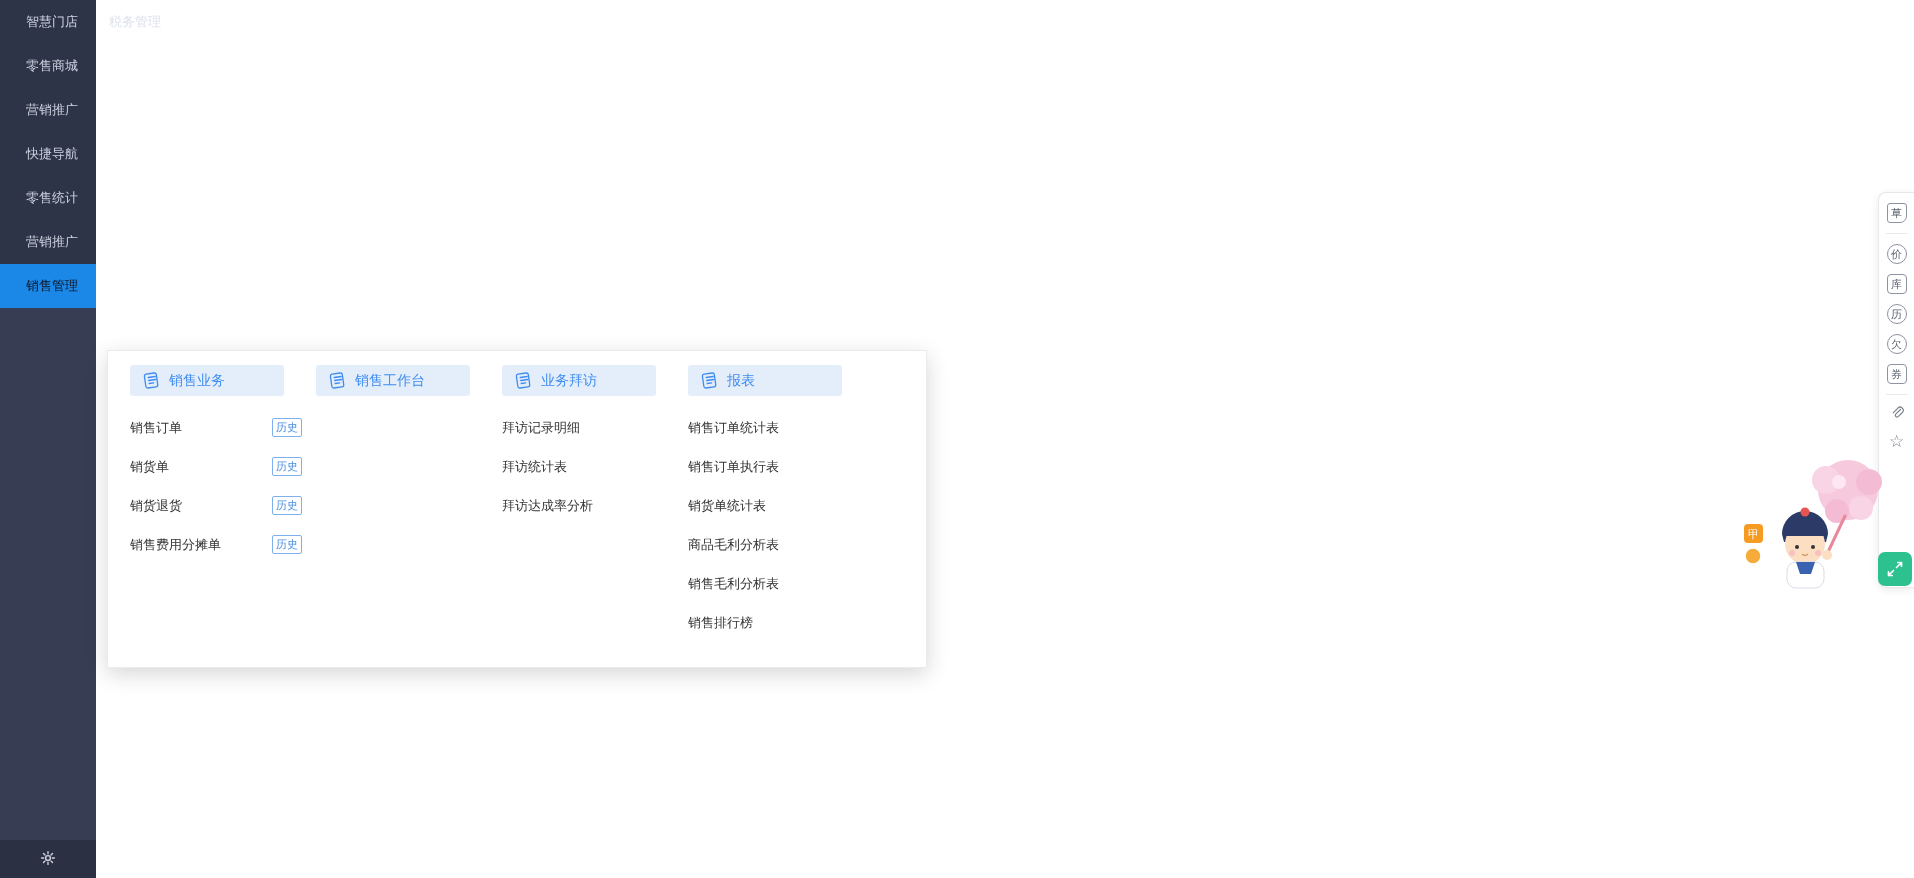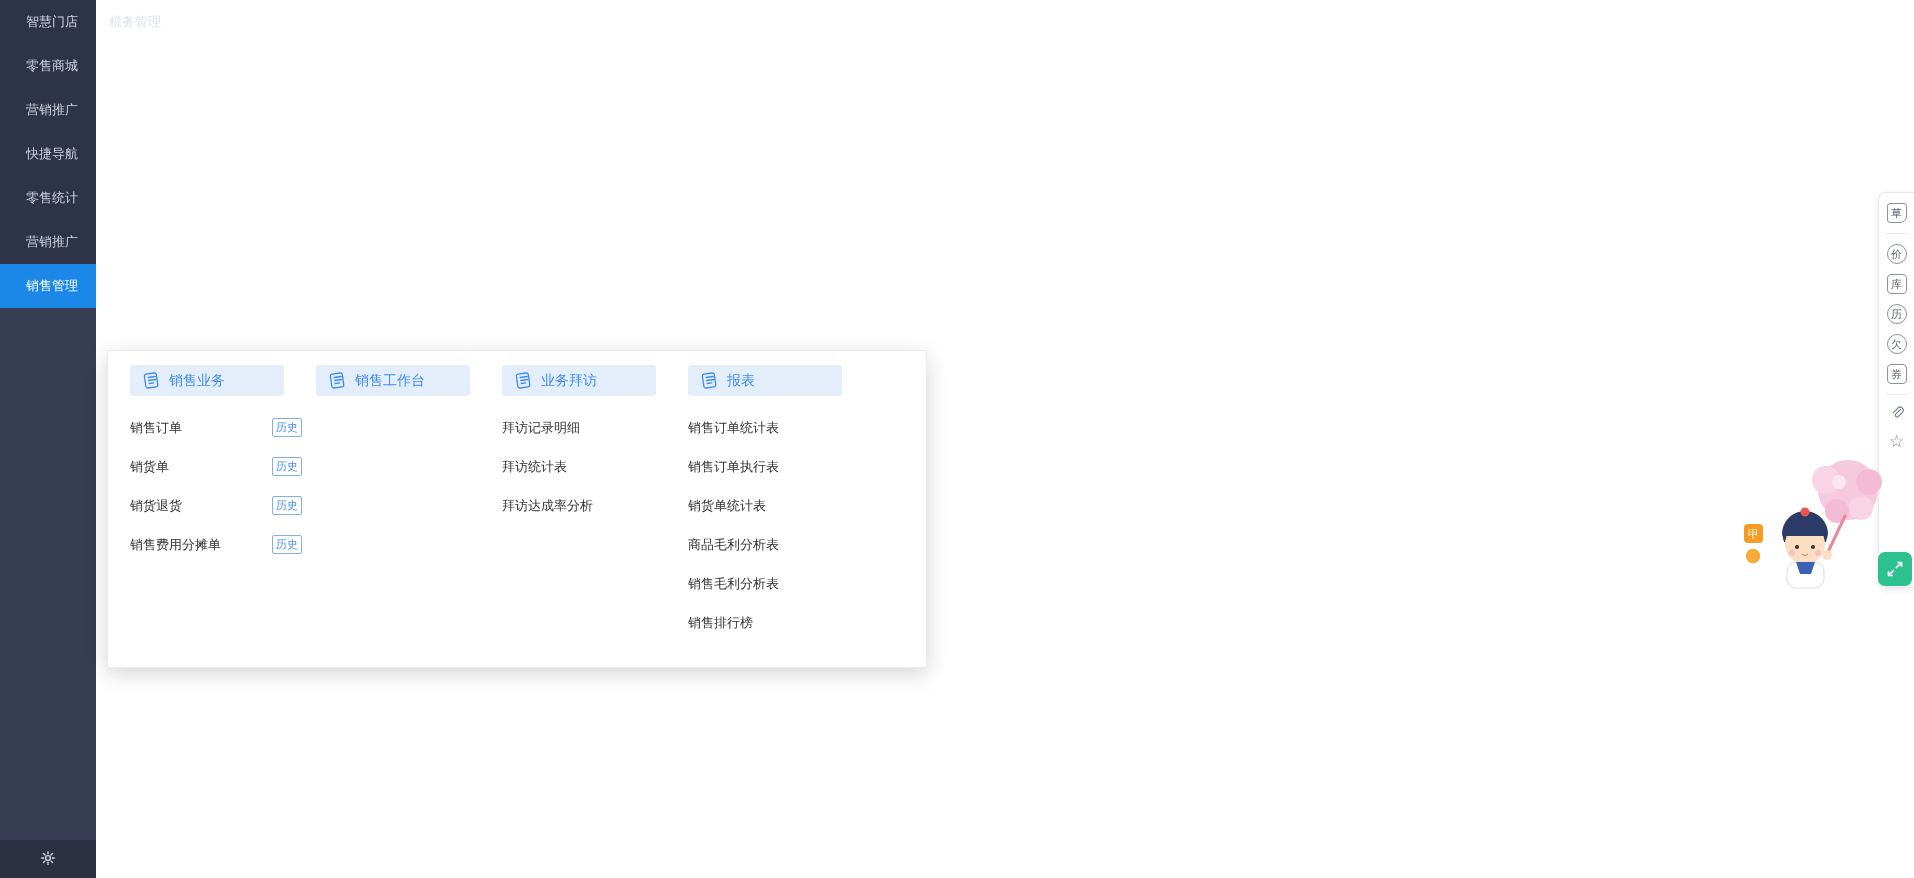--- a/index.html
+++ b/index.html
@@ -3,21 +3,21 @@
 <meta charset="utf-8">
 <style>
   html,body{margin:0;padding:0;background:#dfe1e5}
   .app{position:relative;width:1914px;height:878px;background:#fff;overflow:hidden;
        font-family:"Liberation Sans","DejaVu Sans",sans-serif;font-size:12px;color:#333}
   
   .sidebar{position:absolute;left:0;top:0;width:96px;height:878px;background:#373d52;z-index:40}
   .sb-item{height:44px;line-height:44px;padding-left:13px;font-size:13px;color:#dde1ec;cursor:pointer;position:relative;white-space:nowrap}
   .sb-item.sub{background:#2e3447;padding-left:26px;color:#ccd2e0}
   .sb-item.divtop{border-top:1px solid #454b61}
-  .sb-item.active{background:#1b87e6;color:#ffffff}
+  .sb-item.active{background:#1b87e6;color:#0f172a}
   .sb-caret{position:absolute;right:8px;top:0;font-size:8px;color:#9aa1b5}
   .sb-gear{position:absolute;bottom:0;left:0;width:96px;height:38px;background:#2b3042;display:flex;align-items:center;justify-content:center;cursor:pointer}
   
   .main{position:absolute;left:96px;top:0;width:1818px;height:878px;background:#fff}
   
   .tabbar{position:relative;height:42px;background:#fff;border-bottom:1px solid #e6e8ec;display:flex;box-sizing:border-box}
   .tab{display:flex;align-items:center;gap:9px;padding:0 22px;font-size:13px;color:#333;cursor:pointer}
   .tab.active{background:#2cc18f;color:#fff}
   .tclose{font-size:13px;color:#b3b7bd}
   .tab.active .tclose{color:#eafff6}

